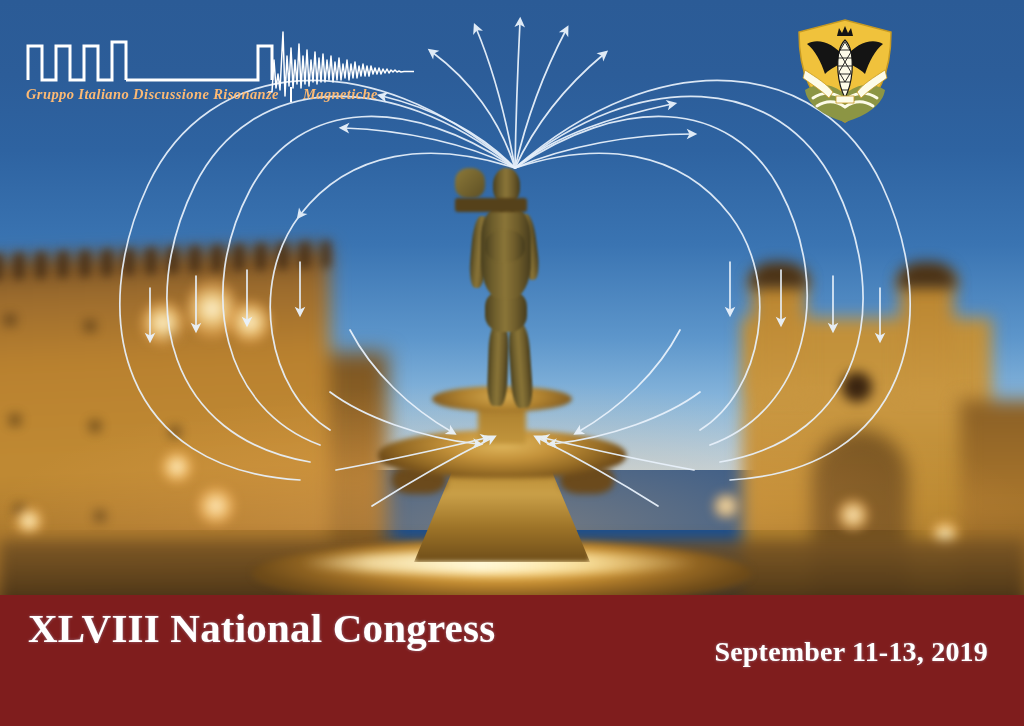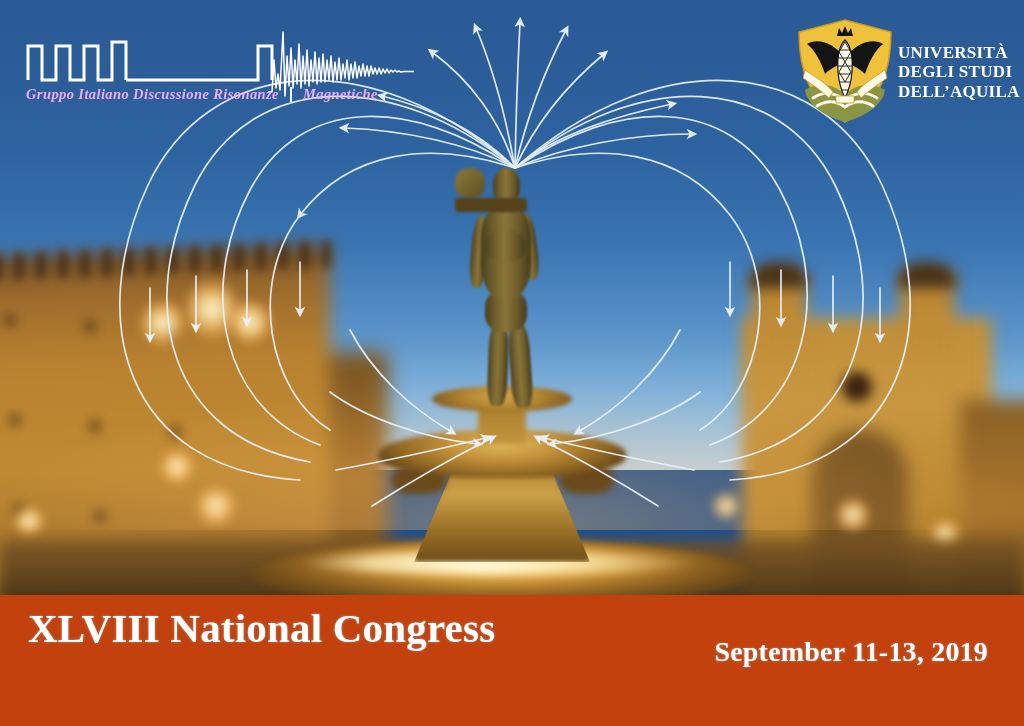--- a/index.html
+++ b/index.html
@@ -262,21 +262,21 @@
     line-height: 1;
     text-shadow: 0 0 2px rgba(255,255,255,.35);
   }
   .gidrm-sub {
     position: absolute;
     left: 0; top: 58px;
     width: 400px;
     font-size: 14.5px;
     font-style: italic;
     font-weight: 700;
-    color: #f0abfc;
+    color: #fdba74;
     letter-spacing: .4px;
     white-space: nowrap;
   }
   .gidrm-sub .sep {
     display: inline-block;
     width: 2px; height: 15px;
     background: #ffffff;
     vertical-align: -3px;
     margin: 0 7px;
   }
@@ -290,21 +290,21 @@
     font-weight: 700;
     line-height: 1.14;
     letter-spacing: .3px;
     white-space: nowrap;
   }
 
   
   .banner {
     position: absolute;
     left: 0; top: 595px; width: 1024px; height: 131px;
-    background: #c2410c;
+    background: #7f1d1d;
   }
   .banner-title {
     position: absolute;
     left: 28px; top: 9px;
     color: #ffffff;
     font-size: 41px;
     font-weight: 700;
     line-height: 1.18;
     letter-spacing: .2px;
     text-shadow: 0 0 3px rgba(190,220,255,.45);
@@ -494,25 +494,20 @@
         <path d="M50,24 L44,34 L50,44 L56,34 Z M50,44 L44,54 L50,64 L56,54 Z"></path>
       </g>
 
       <path d="M42,18 L44,10 L47,15 L50,8 L53,15 L56,10 L58,18 Z" fill="#141414"></path>
 
       <path d="M10,52 C22,60 32,66 38,74 L34,80 C26,72 16,66 8,60 Z" fill="#fdfbe8" stroke="#c79a22" stroke-width=".8"></path>
       <path d="M90,52 C78,60 68,66 62,74 L66,80 C74,72 84,66 92,60 Z" fill="#fdfbe8" stroke="#c79a22" stroke-width=".8"></path>
       <rect x="41" y="78" width="18" height="7" fill="#fdfbe8" stroke="#c79a22" stroke-width=".8"></rect>
     </svg>
 
-    <div class="uni-text">
-      <div>UNIVERSITÀ</div>
-      <div>DEGLI STUDI</div>
-      <div>DELL’AQUILA</div>
-    </div>
   </div>
 
   <div class="banner">
     <div class="banner-title">
       <div>XLVIII National Congress</div>
     </div>
     <div class="banner-date">
       <div class="date-line">September 11-13, 2019</div>
     </div>
   </div>

